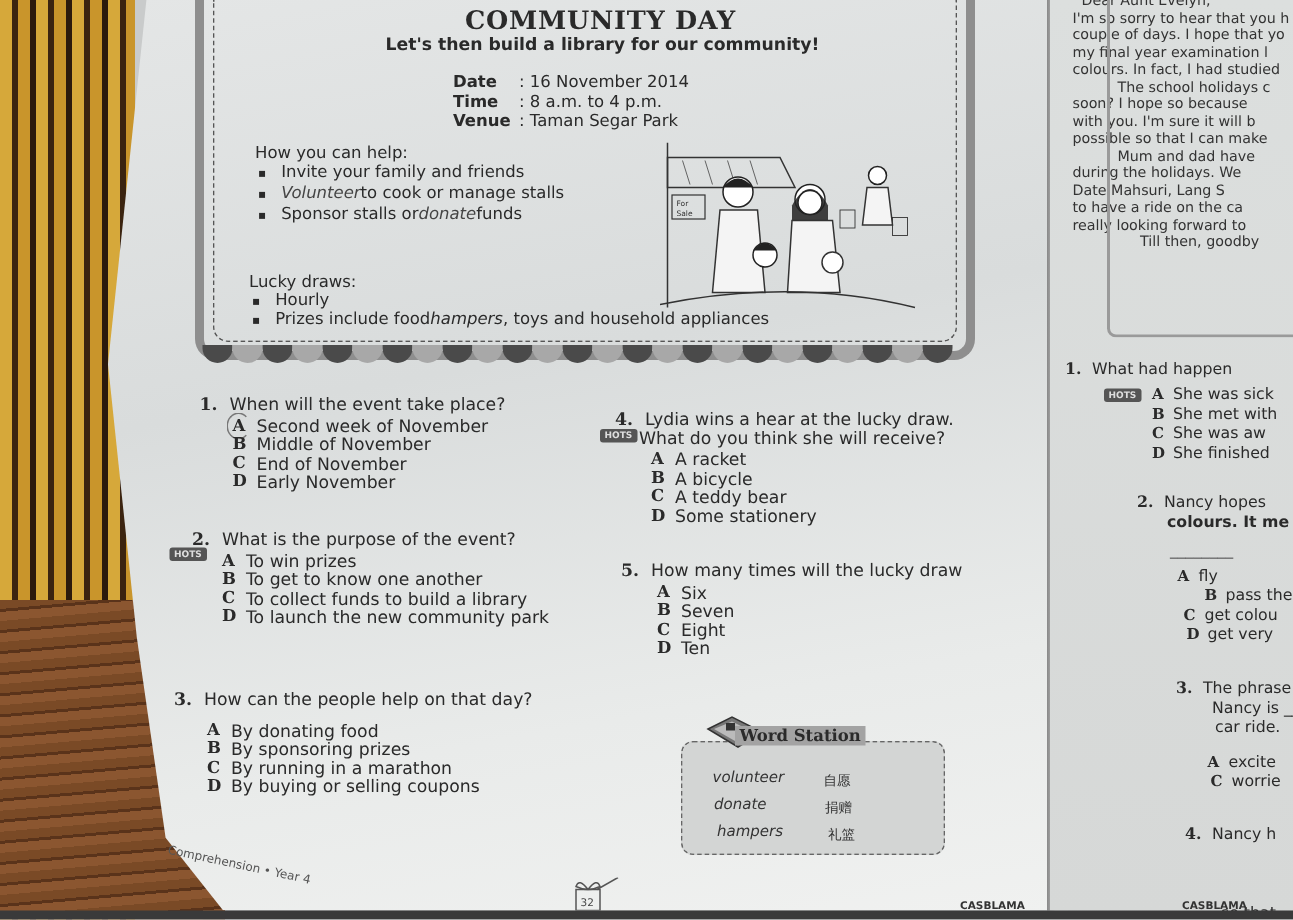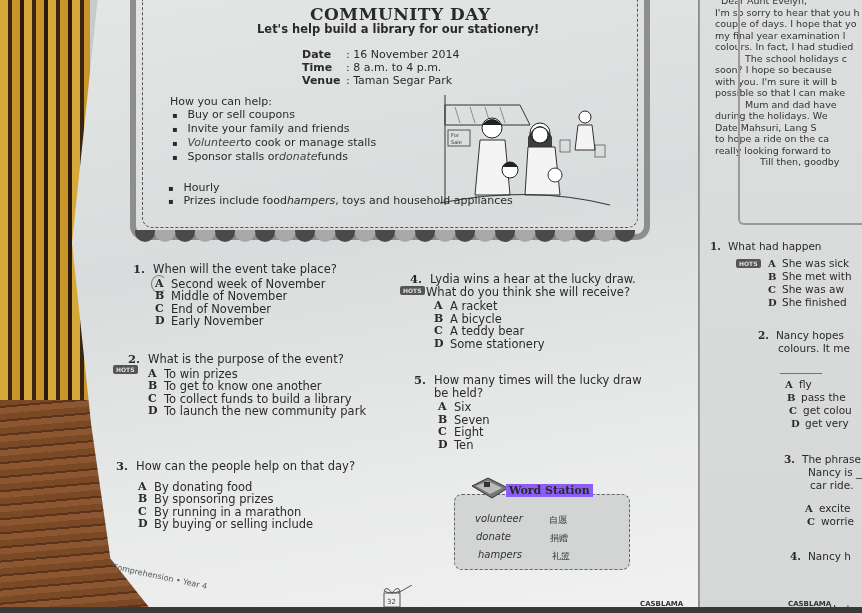--- a/index.html
+++ b/index.html
@@ -98,22 +98,22 @@
     position: absolute; left: 151px; top: 275px; width: 16px; height: 18px;
     border: 1px solid #777; border-radius: 50%; border-right-color: transparent;
   }
 
   
   .ws-box {
     position: absolute; left: 454px; top: 494px; width: 176px; height: 76px;
     border: 1.5px dashed #666; border-radius: 8px; background: #d3d5d4;
   }
   .ws-title {
-    position: absolute; left: 506px; top: 484px; font-weight: bold;
-    font-family: "DejaVu Serif", serif; font-size: 11px; background: #8b5cf6; padding: 0 3px;
+    position: absolute; left: 490px; top: 484px; font-weight: bold;
+    font-family: "DejaVu Serif", serif; font-size: 11px; background: #a3a3a3; padding: 0 3px;
   }
   .ws-book { position: absolute; left: 470px; top: 476px; }
   .ws-row { position: absolute; font-size: 10px; font-style: italic; color: #333; }
   .ws-cn { position: absolute; font-size: 9px; color: #333; }
 
   .footer-note {
     position: absolute; left: 112px; top: 562px; font-size: 8px; color: #555;
     transform: rotate(12deg); transform-origin: left;
   }
 
@@ -159,59 +159,57 @@
     <div class="scallop dark"></div>
     <div class="scallop light"></div>
     <div class="scallop dark"></div>
     <div class="scallop light"></div>
     <div class="scallop dark"></div>
     <div class="scallop light"></div>
     <div class="scallop dark"></div>
   </div>
 
 <div class="title">COMMUNITY DAY</div>
-<div class="subtitle">Let's help build a library for our stationery!</div>
+<div class="subtitle">Let's then build a library for our community!</div>
 
 <div class="details">
   <div class="row">
     <span class="lbl">Date</span>
     <span class="val">: 16 November 2014</span>
   </div>
   <div class="row">
     <span class="lbl">Time</span>
     <span class="val">: 8 a.m. to 4 p.m.</span>
   </div>
   <div class="row">
     <span class="lbl">Venue</span>
     <span class="val">: Taman Segar Park</span>
   </div>
 </div>
 
 <div class="help">
   <div>How you can help:</div>
   <ul>
-    <li>
-        <span>Buy or sell coupons</span>
-      </li>
     <li>
         <span>Invite your family and friends</span>
       </li>
     <li>
         <span class="italic">Volunteer</span>
         <span> to cook or manage stalls</span>
       </li>
     <li>
         <span>Sponsor stalls or </span>
         <span class="italic">donate</span>
         <span> funds</span>
       </li>
   </ul>
 </div>
 
 <div class="lucky">
+  <div>Lucky draws:</div>
   <ul>
     <li>
         <span>Hourly</span>
       </li>
     <li>
         <span>Prizes include food </span>
         <span class="italic" style="font-style:italic">hampers</span>
         <span>, toys and household appliances</span>
       </li>
   </ul>
@@ -304,21 +302,21 @@
     <div class="opt">
         <span class="optl">B</span>
         <span>By sponsoring prizes</span>
       </div>
     <div class="opt">
         <span class="optl">C</span>
         <span>By running in a marathon</span>
       </div>
     <div class="opt">
         <span class="optl">D</span>
-        <span>By buying or selling include</span>
+        <span>By buying or selling coupons</span>
       </div>
   </div>
 </div>
 
 <span class="hots" style="left:400px; top:286px;">HOTS</span>
 <div class="q" style="left:410px; top:273px;">
   <div><span class="qnum">4.</span><span>Lydia wins a hear at the lucky draw.</span></div>
   <div style="margin-left:16px;">What do you think she will receive?</div>
   <div class="opts" style="margin-left:24px;">
     <div class="opt">
@@ -335,21 +333,20 @@
       </div>
     <div class="opt">
         <span class="optl">D</span>
         <span>Some stationery</span>
       </div>
   </div>
 </div>
 
 <div class="q" style="left:414px; top:374px;">
   <div><span class="qnum">5.</span><span>How many times will the lucky draw</span></div>
-  <div style="margin-left:20px;">be held?</div>
   <div class="opts" style="margin-left:24px;">
     <div class="opt">
         <span class="optl">A</span>
         <span>Six</span>
       </div>
     <div class="opt">
         <span class="optl">B</span>
         <span>Seven</span>
       </div>
     <div class="opt">
@@ -391,45 +388,45 @@
   <div>couple of days. I hope that yo</div>
   <div>my final year examination l</div>
   <div>colours. In fact, I had studied</div>
   <div class="indent">The school holidays c</div>
   <div>soon? I hope so because</div>
   <div>with you. I'm sure it will b</div>
   <div>possible so that I can make</div>
   <div class="indent">Mum and dad have</div>
   <div>during the holidays. We</div>
   <div>Date Mahsuri, Lang S</div>
-  <div>to hope a ride on the ca</div>
+  <div>to have a ride on the ca</div>
   <div>really looking forward to</div>
   <div class="indent" style="padding-left:45px;">Till then, goodby</div>
 </div>
 <div style="position:absolute; left:738px; top:0; width:124px; height:225px; border-left:2px solid #9a9a9a; border-bottom:2px solid #9a9a9a; border-radius:0 0 0 6px;"></div>
 
 <div class="rq" style="left:710px; top:240px;">
   <div><span class="qnum">1.</span><span>What had happen</span></div>
 </div>
 <span class="hots" style="left:736px; top:259px;">HOTS</span>
 <div class="rq" style="left:768px; top:257px;">
   <div><span class="optl">A</span><span>She was sick</span></div>
   <div><span class="optl">B</span><span>She met with</span></div>
   <div><span class="optl">C</span><span>She was aw</span></div>
   <div><span class="optl">D</span><span>She finished</span></div>
 </div>
 
 <div class="rq" style="left:758px; top:329px;">
   <div><span class="qnum">2.</span><span>Nancy  hopes</span></div>
-  <div style="margin-left:20px;">colours. It me</div>
+  <div style="margin-left:20px;font-weight:bold;">colours. It me</div>
   <div style="margin-left:22px; margin-top:6px; color:#555;">________</div>
 </div>
 <div class="rq" style="left:785px; top:378px;">
   <div><span class="optl">A</span><span>fly</span></div>
-  <div style="margin-left:2px;"><span class="optl">B</span><span>pass the</span></div>
+  <div style="margin-left:18px;"><span class="optl">B</span><span>pass the</span></div>
   <div style="margin-left:4px;"><span class="optl">C</span><span>get colou</span></div>
   <div style="margin-left:6px;"><span class="optl">D</span><span>get very</span></div>
 </div>
 
 <div class="rq" style="left:784px; top:453px;">
   <div><span class="qnum">3.</span><span>The phrase</span></div>
   <div style="margin-left:24px;">Nancy is __</div>
   <div style="margin-left:26px;">car ride.</div>
 </div>
 <div class="rq" style="left:805px; top:502px;">

